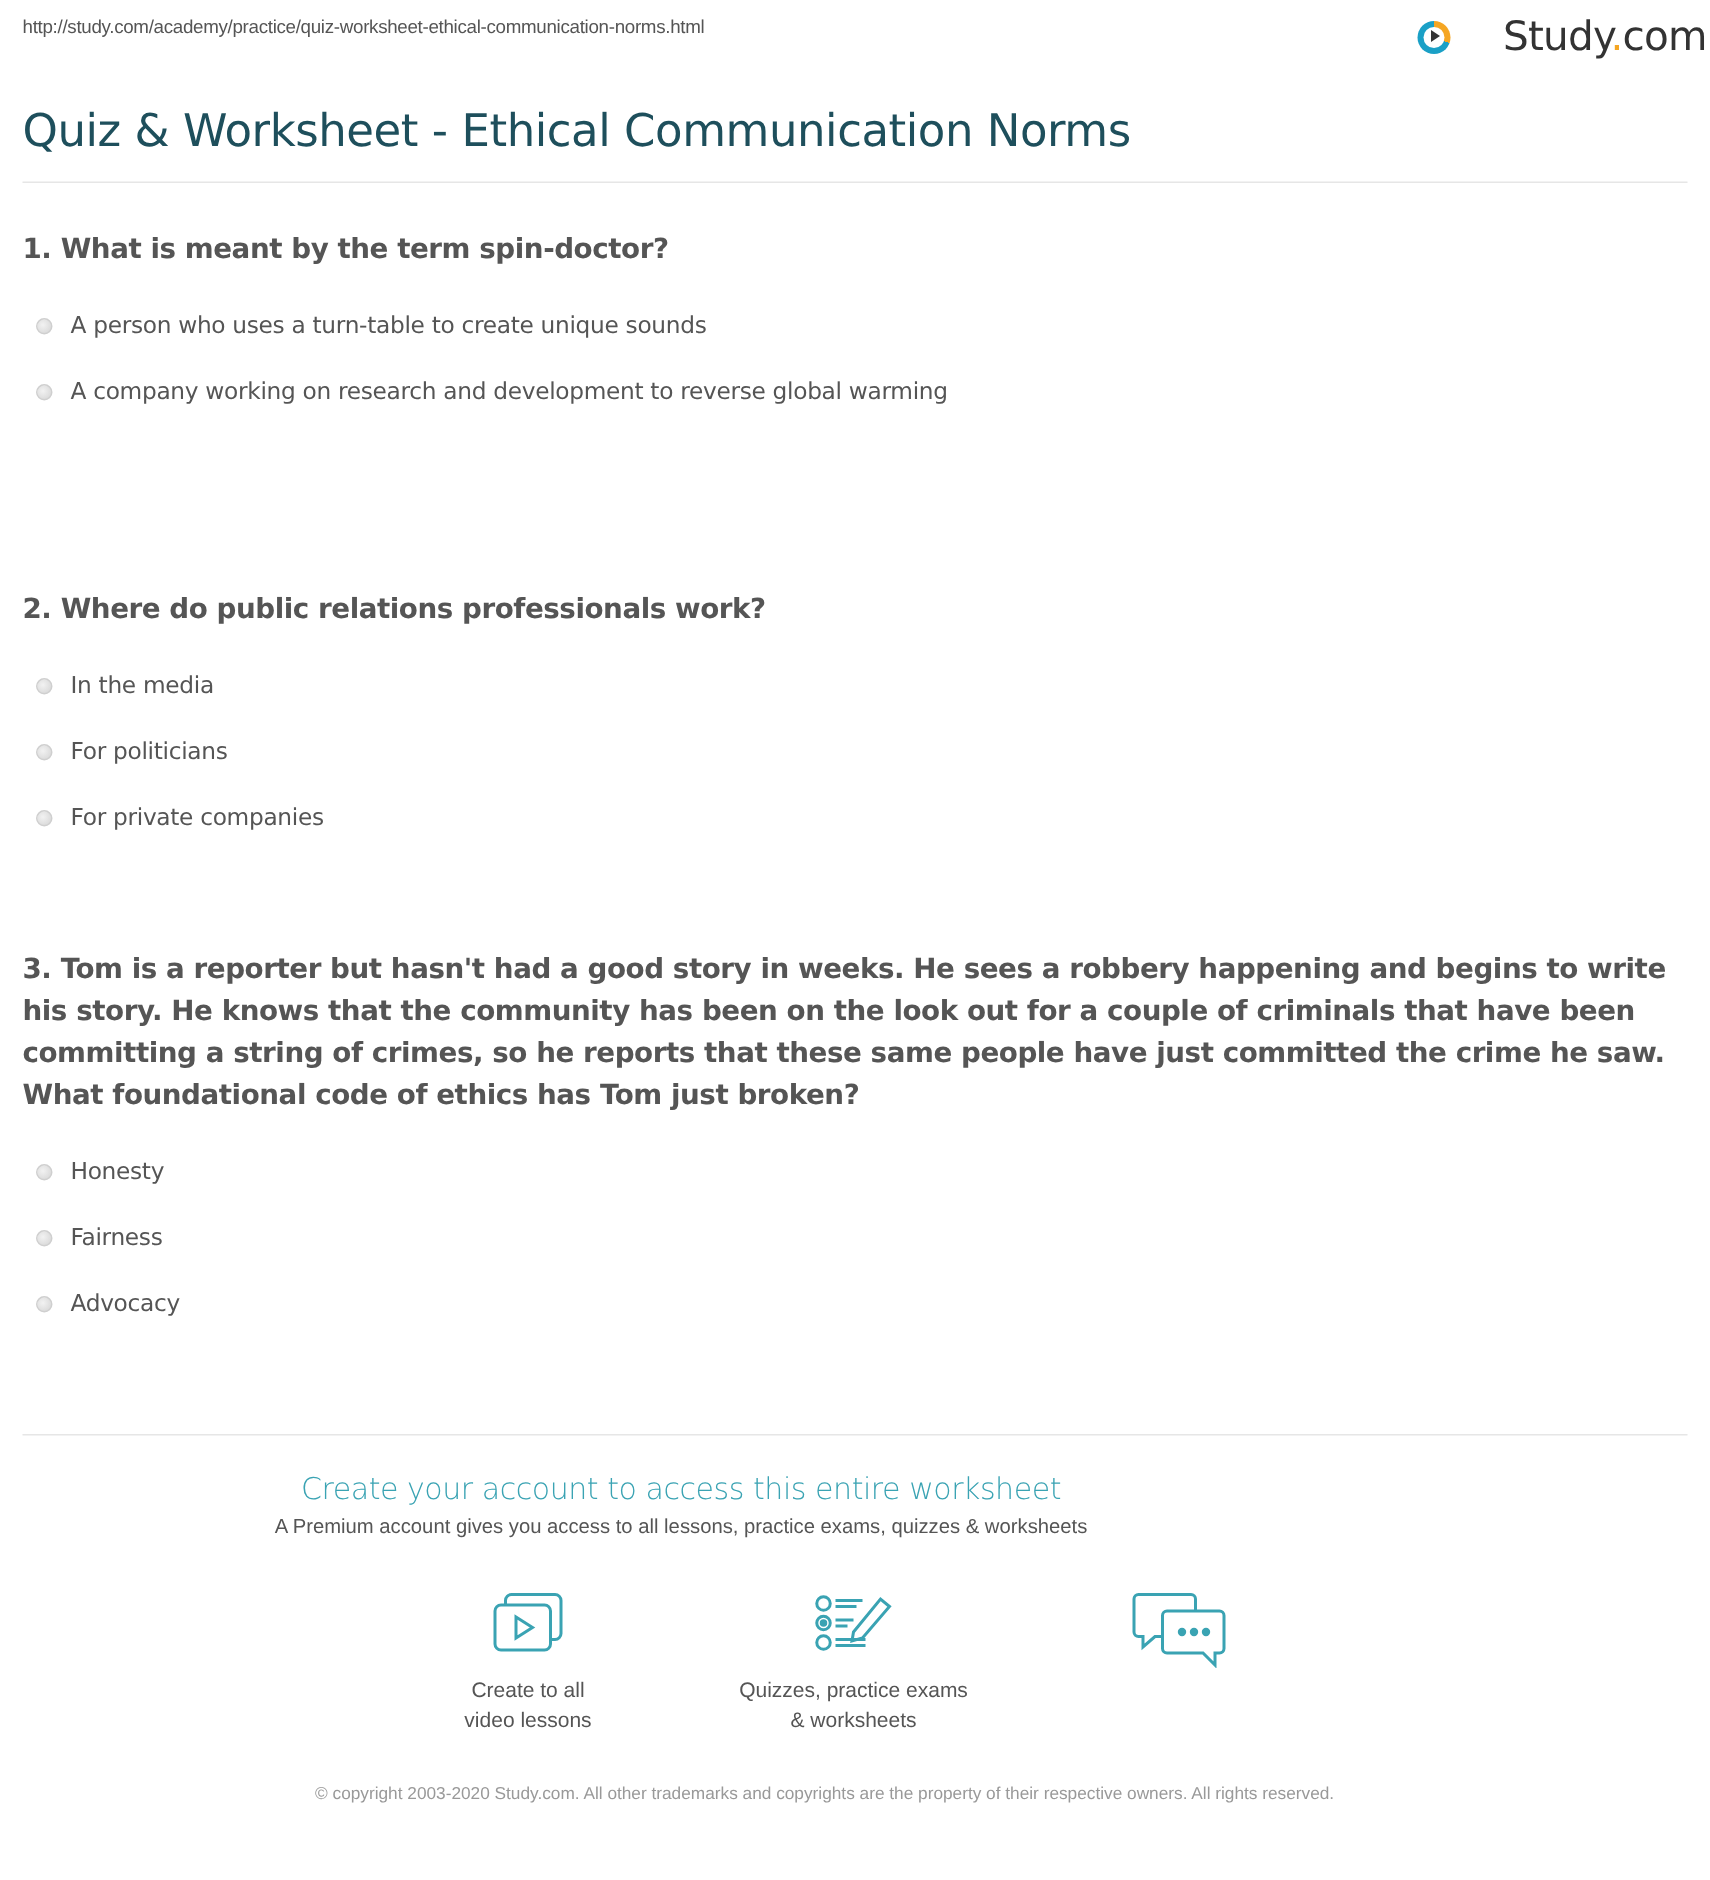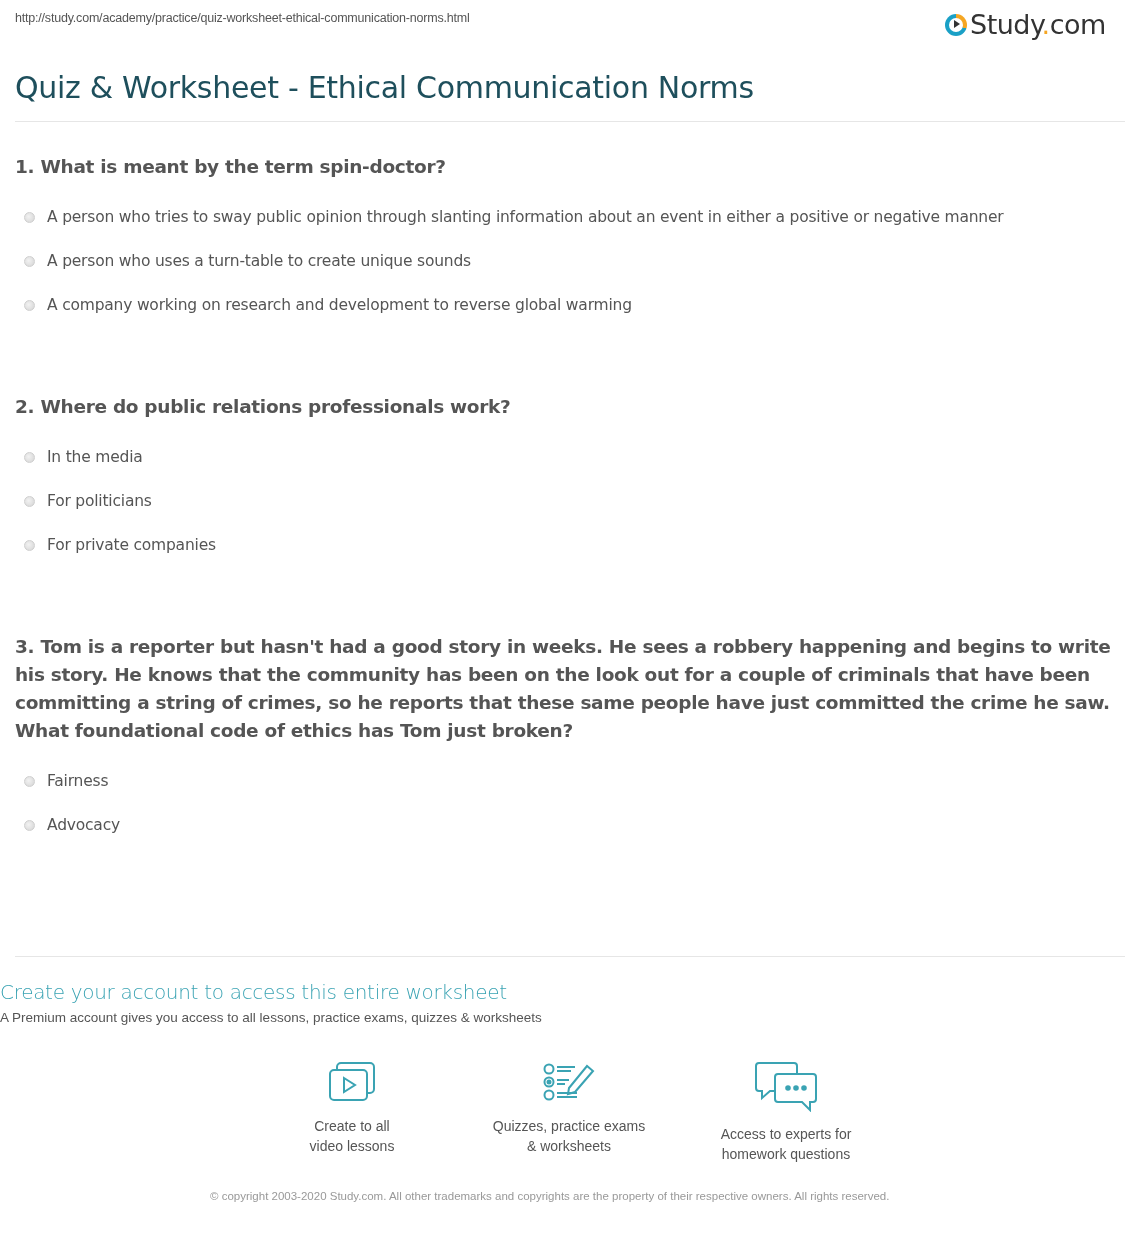--- a/index.html
+++ b/index.html
@@ -1,39 +1,39 @@
 <!DOCTYPE html>
 <html><head>
 <meta charset="utf-8">
 <style>
   * { box-sizing: border-box; margin: 0; padding: 0; }
   html, body { width: 1140px; height: 1253px; background: #ffffff; overflow: hidden; }
   body { font-family: "DejaVu Sans", "Liberation Sans", sans-serif; color: #555555; position: relative; }
 
   .url { position: absolute; left: 15px; top: 11px; font-size: 12.5px; color: #555; letter-spacing: -0.2px; font-family: Liberation Sans, sans-serif; }
 
-  .logo { position: absolute; left: 945px; top: 9px; display: flex; align-items: center; }
+  .logo { position: absolute; left: 945px; top: 9px; display: flex; align-items: center; gap: 32px; }
   .logo-mark { width: 22px; height: 22px; border-radius: 50%; position: relative;
     background: conic-gradient(#f5a623 0deg 110deg, #1aa0c6 110deg 360deg); }
   .logo-mark::before { content: ""; position: absolute; left: 4px; top: 4px; width: 14px; height: 14px; background: #fff; border-radius: 50%; }
   .logo-mark::after { content: ""; position: absolute; left: 9px; top: 6.5px; border-left: 6px solid #333; border-top: 4.5px solid transparent; border-bottom: 4.5px solid transparent; }
   .logo-text { font-family: "DejaVu Sans", sans-serif; font-size: 27px; color: #333; margin-left: 3px; letter-spacing: -0.5px; font-weight: 500; }
   .logo-dot { color: #f5a623; }
 
   h1.title { position: absolute; left: 15px; top: 70px; font-size: 30px; font-weight: 500; color: #1e4f5c; letter-spacing: -0.3px; font-family: "DejaVu Sans", sans-serif; }
   .rule { position: absolute; left: 15px; right: 15px; height: 1px; background: #e6e6e6; }
 
   .q { position: absolute; left: 15px; width: 1112px; }
   .q-text { font-size: 18.5px; font-weight: bold; color: #555; line-height: 28px; font-family: "DejaVu Sans", sans-serif; letter-spacing: -0.3px; }
   .opts { list-style: none; margin-top: 14px; }
   .opt { display: flex; align-items: center; height: 44px; }
   .radio { width: 11px; height: 11px; border-radius: 50%; background: radial-gradient(circle at 40% 40%, #f2f2f2, #d4d4d4); border: 1px solid #cfcfcf; margin-left: 9px; margin-right: 12px; flex: none; }
   .opt-label { font-size: 15.5px; color: #555; font-family: "DejaVu Sans", sans-serif; letter-spacing: -0.2px; }
 
-  .cta { position: absolute; left: 0; width: 908px; }
+  .cta { position: absolute; left: 0; width: 908px; text-align: center; }
   .cta-title { font-size: 20px; color: #3aa3b3; font-weight: 300; font-family: "DejaVu Sans", sans-serif; letter-spacing: -0.3px; }
   .cta-sub { font-size: 13.5px; color: #555; margin-top: 6px; font-family: "Liberation Sans", sans-serif; }
 
   .features { position: absolute; top: 1060px; left: 0; width: 1140px; }
   .feature { position: absolute; width: 200px; text-align: center; }
   .feature svg { display: block; margin: 0 auto; }
   .feature-label { font-size: 14px; color: #555; line-height: 20px; margin-top: 12px; font-family: "Liberation Sans", sans-serif; }
 
   .copyright { position: absolute; top: 1188px; left: 210px; width: 720px; text-align: left; font-size: 11.5px; color: #999; line-height: 17px; font-family: "Liberation Sans", sans-serif; }
 </style>
@@ -46,24 +46,20 @@
   <span class="logo-mark"></span>
   <span class="logo-text"><span>Study</span><span class="logo-dot">.</span><span>com</span></span>
 </div>
 
 <h1 class="title">Quiz &amp; Worksheet - Ethical Communication Norms</h1>
 <div class="rule" style="top:121px"></div>
 
 <div class="q" style="top:153px">
   <div class="q-text">1. What is meant by the term spin-doctor?</div>
   <ul class="opts">
-    <li class="opt">
-        <span class="radio"></span>
-        <span class="opt-label">A person who tries to sway public opinion through slanting information about an event in either a positive or negative manner</span>
-      </li>
     <li class="opt">
         <span class="radio"></span>
         <span class="opt-label">A person who uses a turn-table to create unique sounds</span>
       </li>
     <li class="opt">
         <span class="radio"></span>
         <span class="opt-label">A company working on research and development to reverse global warming</span>
       </li>
   </ul>
 </div>
@@ -82,20 +78,24 @@
     <li class="opt">
         <span class="radio"></span>
         <span class="opt-label">For private companies</span>
       </li>
   </ul>
 </div>
 
 <div class="q" style="top:633px">
   <div class="q-text">3. Tom is a reporter but hasn't had a good story in weeks. He sees a robbery happening and begins to write his story. He knows that the community has been on the look out for a couple of criminals that have been committing a string of crimes, so he reports that these same people have just committed the crime he saw. What foundational code of ethics has Tom just broken?</div>
   <ul class="opts">
+    <li class="opt">
+        <span class="radio"></span>
+        <span class="opt-label">Honesty</span>
+      </li>
     <li class="opt">
         <span class="radio"></span>
         <span class="opt-label">Fairness</span>
       </li>
     <li class="opt">
         <span class="radio"></span>
         <span class="opt-label">Advocacy</span>
       </li>
   </ul>
 </div>
@@ -139,20 +139,16 @@
       </div>
   </div>
   <div class="feature" style="left:686px">
     <svg width="64" height="52" viewBox="0 0 64 52" fill="none" stroke="#3aa3b3" stroke-width="2">
       <path d="M5 3 H40 a3 3 0 0 1 3 3 V28 a3 3 0 0 1 -3 3 H16 L8 38 V31 H5 a3 3 0 0 1 -3 -3 V6 a3 3 0 0 1 3 -3 Z"></path>
       <path d="M24 14 H59 a3 3 0 0 1 3 3 V39 a3 3 0 0 1 -3 3 H56 V50 L48 42 H24 a3 3 0 0 1 -3 -3 V17 a3 3 0 0 1 3 -3 Z" fill="#fff"></path>
       <circle cx="34" cy="28" r="1.8" fill="#3aa3b3"></circle>
         <circle cx="42" cy="28" r="1.8" fill="#3aa3b3"></circle>
         <circle cx="50" cy="28" r="1.8" fill="#3aa3b3"></circle>
     </svg>
-    <div class="feature-label">
-        <div>Access to experts for</div>
-        <div>homework questions</div>
-      </div>
   </div>
 </div>
 
 <div class="copyright">© copyright 2003-2020 Study.com. All other trademarks and copyrights are the property of their respective owners. All rights reserved.</div>
 
 </body></html>

